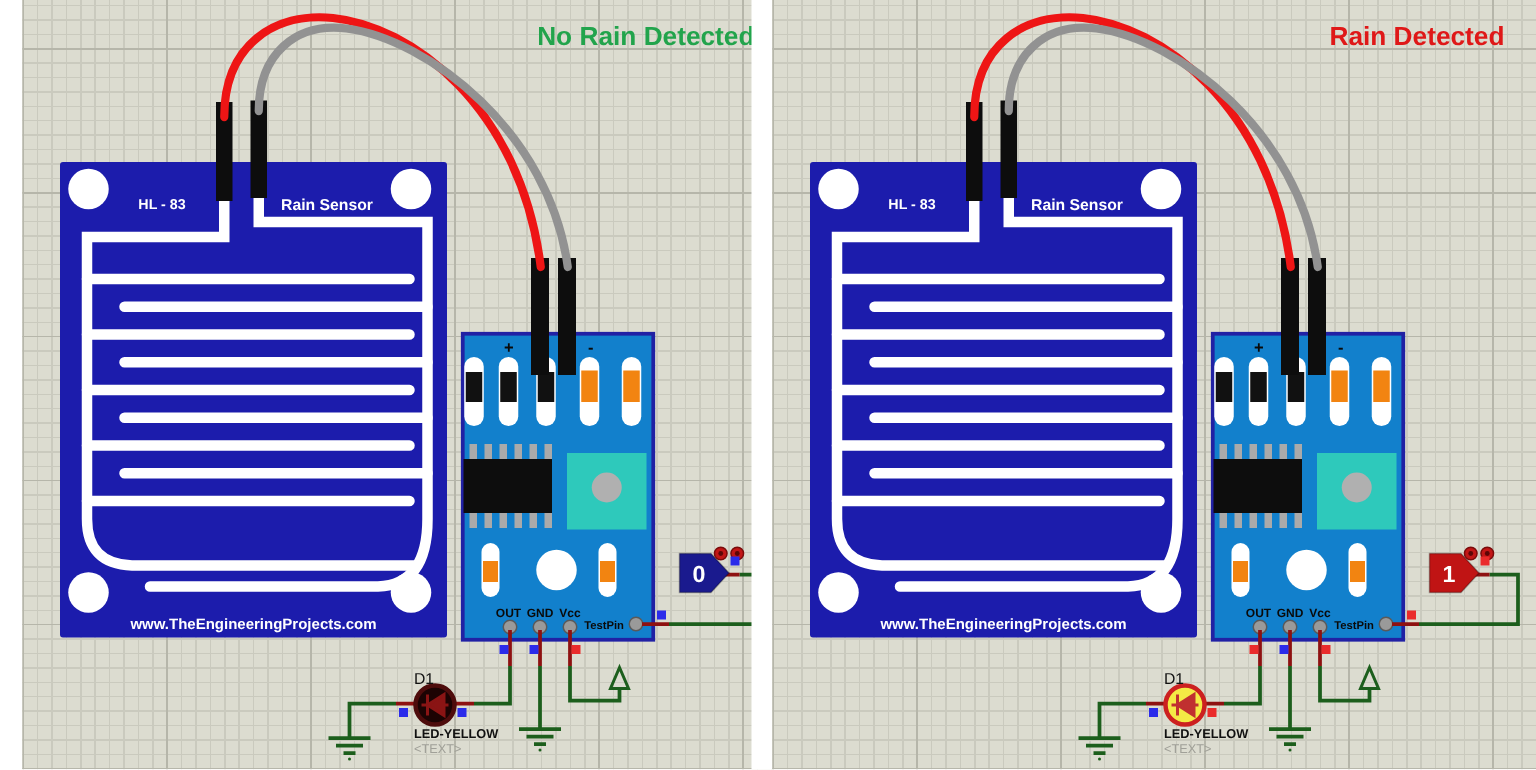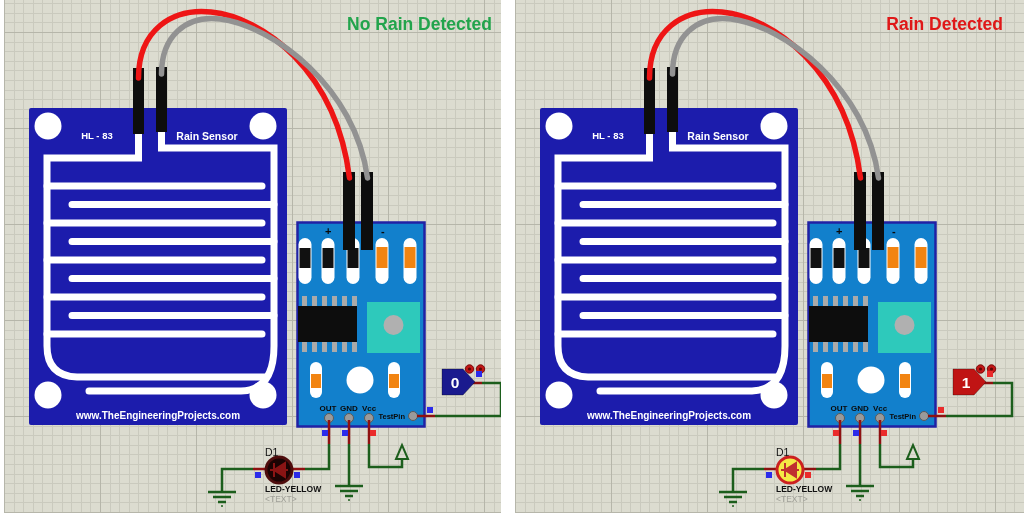--- a/index.html
+++ b/index.html
@@ -5,21 +5,21 @@
   html,body{margin:0;padding:0;background:#fff;}
   #root{position:relative;width:1024px;height:513px;overflow:hidden;
         font-family:"Liberation Sans",sans-serif;background:#fff;}
   .panel{position:absolute;top:0;height:513px;overflow:hidden;
     background-color:#dcdcd0;
     background-image:
       repeating-linear-gradient(90deg,#b6b6aa 0 1px,transparent 1px 96px),
       repeating-linear-gradient(0deg,#b6b6aa 0 1px,transparent 1px 96px),
       repeating-linear-gradient(90deg,#cacabe 0 1px,transparent 1px 9.6px),
       repeating-linear-gradient(0deg,#cacabe 0 1px,transparent 1px 9.6px);}
-  #p0{left:4px;width:501px;}
+  #p0{left:15px;width:501px;}
   #p1{left:515px;width:509px;}
   .seam{position:absolute;left:501px;top:0;width:14px;height:513px;background:#fff;}
   svg{display:block;}
   svg text{font-family:"Liberation Sans",sans-serif;}
 </style>
 </head>
 <body>
 
 <div id="root">
   <div class="panel" id="p0">

